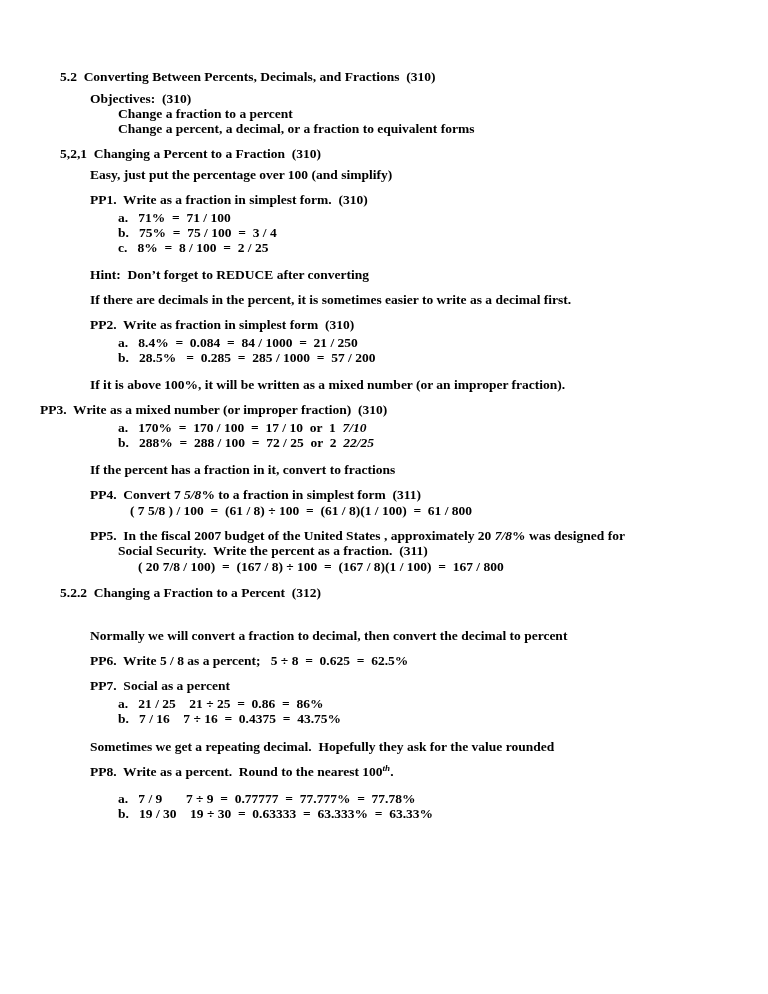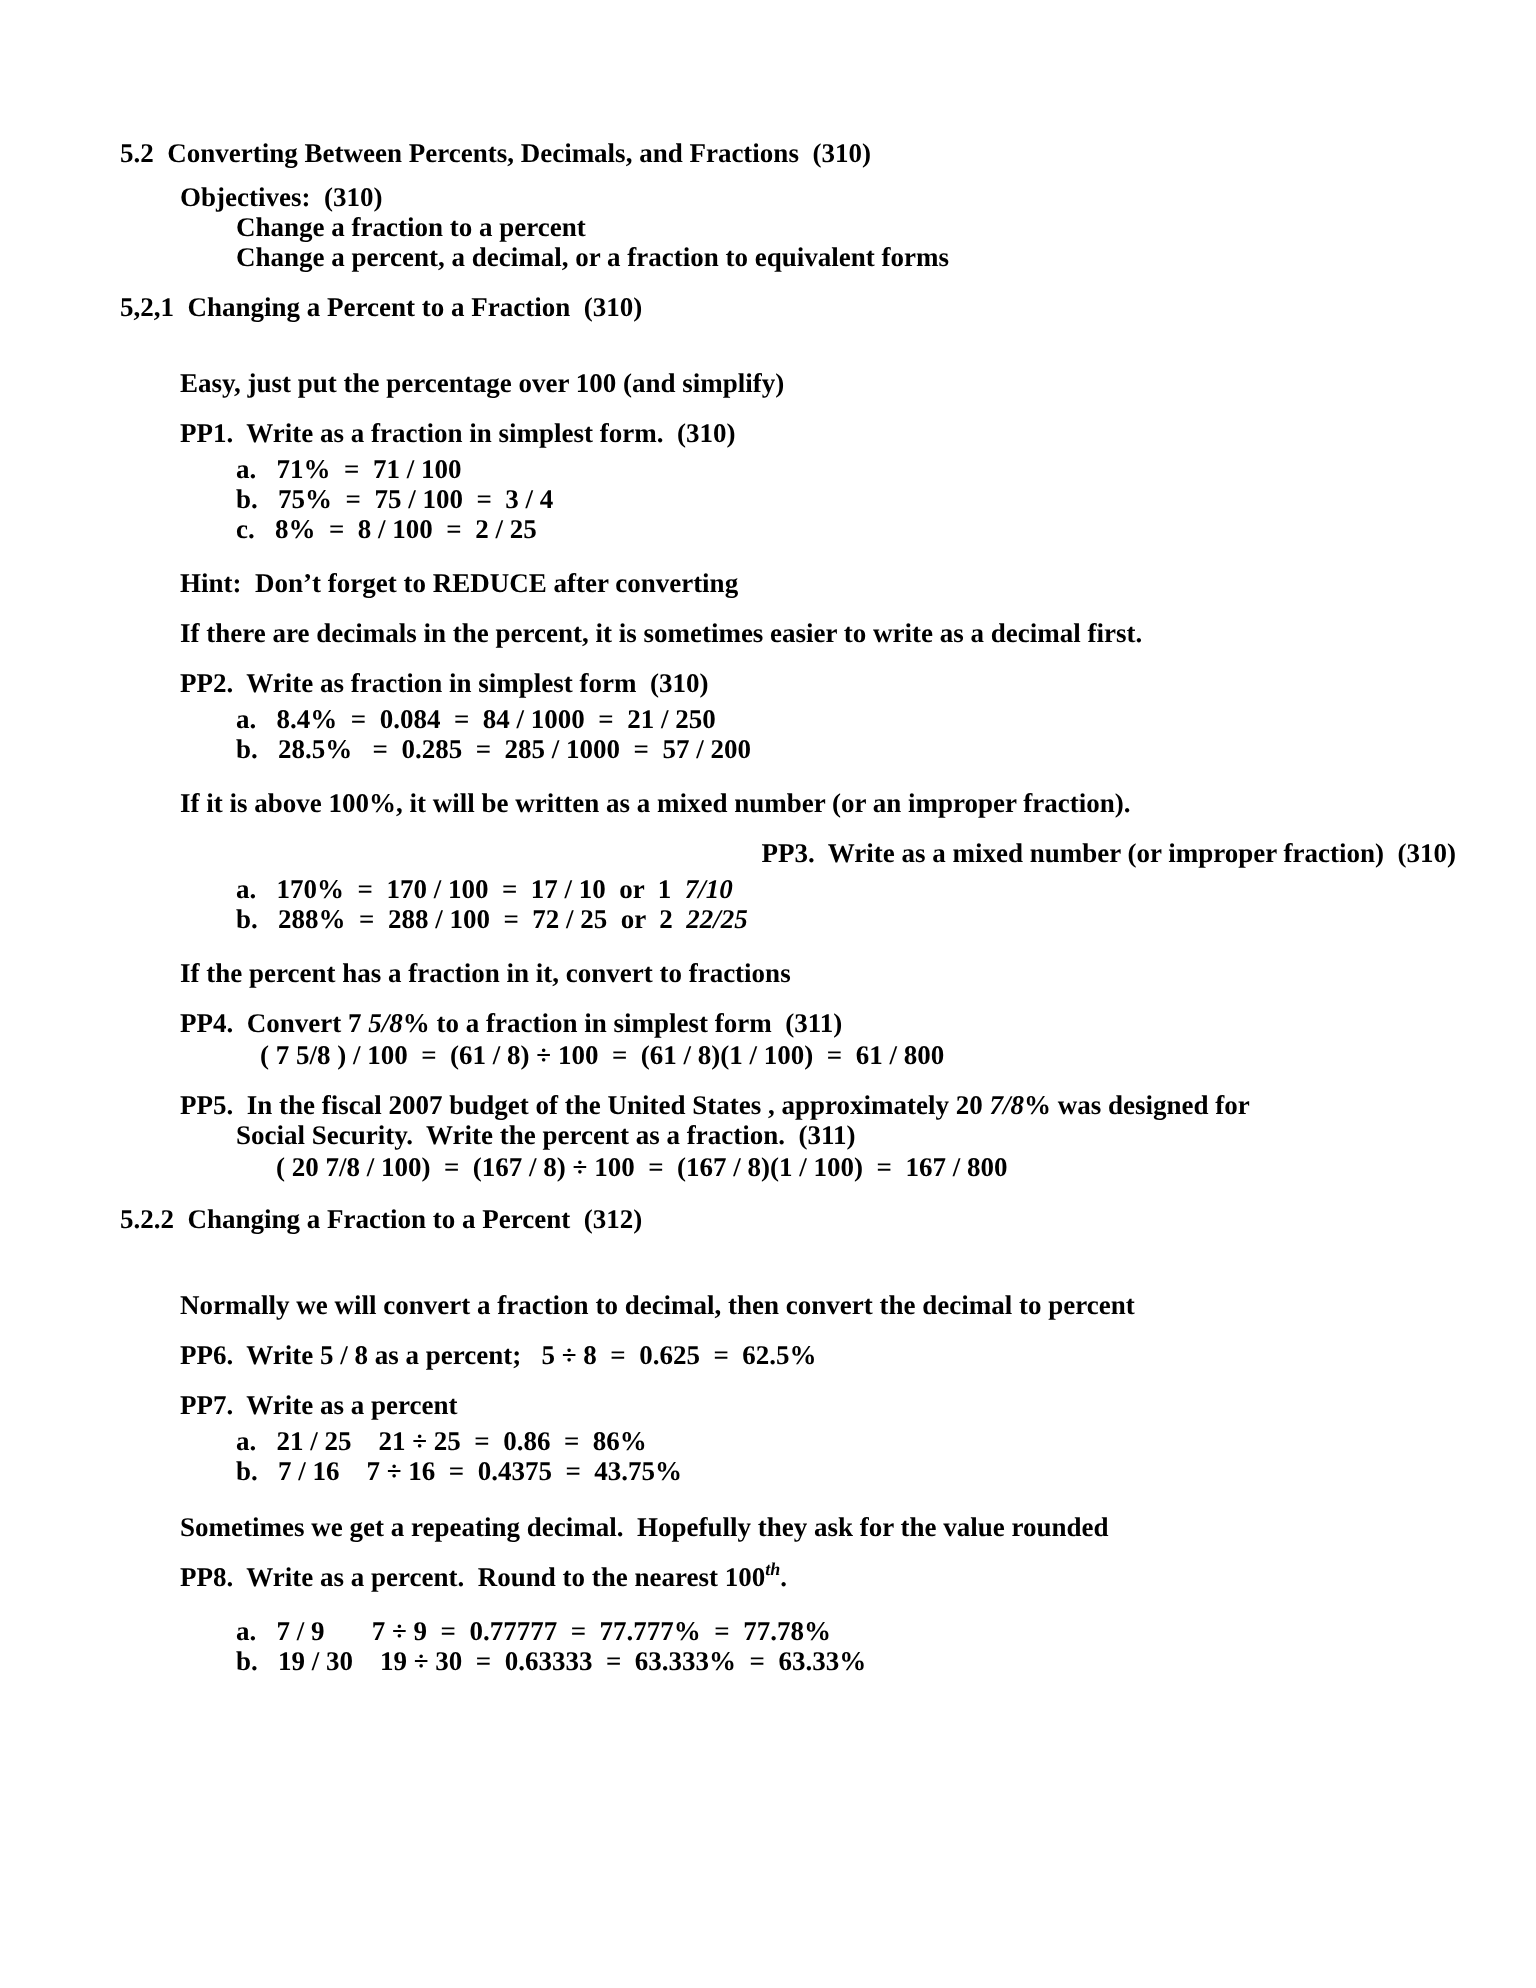--- a/index.html
+++ b/index.html
@@ -39,44 +39,44 @@
 </head>
 <body>
 
 <div class="page">
   <div id="doc">
       <div class="line" style="padding-left: 60px;"><span>5.2  Converting Between Percents, Decimals, and Fractions  (310)</span></div>
       <div class="line" style="padding-left: 90px; margin-top: 7px;"><span>Objectives:  (310)</span></div>
       <div class="line" style="padding-left: 118px;"><span>Change a fraction to a percent</span></div>
       <div class="line" style="padding-left: 118px;"><span>Change a percent, a decimal, or a fraction to equivalent forms</span></div>
       <div class="line" style="padding-left: 60px; margin-top: 10px;"><span>5,2,1  Changing a Percent to a Fraction  (310)</span></div>
-      <div class="line" style="padding-left: 90px; margin-top: 23px;"><span>Easy, just put the percentage over 100 (and simplify)</span></div>
+      <div class="line" style="padding-left: 90px; margin-top: 6px;"><span>Easy, just put the percentage over 100 (and simplify)</span></div>
       <div class="line" style="padding-left: 90px; margin-top: 10px;"><span>PP1.  Write as a fraction in simplest form.  (310)</span></div>
       <div class="line" style="padding-left: 118px; margin-top: 3px;"><span>a.   71%  =  71 / 100</span></div>
       <div class="line" style="padding-left: 118px;"><span>b.   75%  =  75 / 100  =  3 / 4</span></div>
       <div class="line" style="padding-left: 118px;"><span>c.   8%  =  8 / 100  =  2 / 25</span></div>
       <div class="line" style="padding-left: 90px; margin-top: 12px;"><span>Hint:  Don’t forget to REDUCE after converting</span></div>
       <div class="line" style="padding-left: 90px; margin-top: 10px;"><span>If there are decimals in the percent, it is sometimes easier to write as a decimal first.</span></div>
       <div class="line" style="padding-left: 90px; margin-top: 10px;"><span>PP2.  Write as fraction in simplest form  (310)</span></div>
       <div class="line" style="padding-left: 118px; margin-top: 3px;"><span>a.   8.4%  =  0.084  =  84 / 1000  =  21 / 250</span></div>
       <div class="line" style="padding-left: 118px;"><span>b.   28.5%   =  0.285  =  285 / 1000  =  57 / 200</span></div>
       <div class="line" style="padding-left: 90px; margin-top: 12px;"><span>If it is above 100%, it will be written as a mixed number (or an improper fraction).</span></div>
-      <div class="line" style="padding-left: 100px; margin-top: 10px; text-align: right;"><span>PP3.  Write as a mixed number (or improper fraction)  (310)</span></div>
+      <div class="line" style="padding-left: 40px; margin-top: 10px;"><span>PP3.  Write as a mixed number (or improper fraction)  (310)</span></div>
       <div class="line" style="padding-left: 118px; margin-top: 3px;"><span>a.   170%  =  170 / 100  =  17 / 10  or  1  </span><span class="i">7/10</span></div>
       <div class="line" style="padding-left: 118px;"><span>b.   288%  =  288 / 100  =  72 / 25  or  2  </span><span class="i">22/25</span></div>
       <div class="line" style="padding-left: 90px; margin-top: 12px;"><span>If the percent has a fraction in it, convert to fractions</span></div>
       <div class="line" style="padding-left: 90px; margin-top: 10px;"><span>PP4.  Convert 7 </span><span class="i">5/8</span><span>% to a fraction in simplest form  (311)</span></div>
       <div class="line" style="padding-left: 130px; margin-top: 1px;"><span>( 7 5/8 ) / 100  =  (61 / 8) ÷ 100  =  (61 / 8)(1 / 100)  =  61 / 800</span></div>
       <div class="line" style="padding-left: 90px; margin-top: 10px;"><span>PP5.  In the fiscal 2007 budget of the United States , approximately 20 </span><span class="i">7/8</span><span>% was designed for</span></div>
       <div class="line" style="padding-left: 118px;"><span>Social Security.  Write the percent as a fraction.  (311)</span></div>
       <div class="line" style="padding-left: 138px; margin-top: 1px;"><span>( 20 7/8 / 100)  =  (167 / 8) ÷ 100  =  (167 / 8)(1 / 100)  =  167 / 800</span></div>
       <div class="line" style="padding-left: 60px; margin-top: 11px;"><span>5.2.2  Changing a Fraction to a Percent  (312)</span></div>
       <div class="line" style="padding-left: 90px; margin-top: 28px;"><span>Normally we will convert a fraction to decimal, then convert the decimal to percent</span></div>
       <div class="line" style="padding-left: 90px; margin-top: 10px;"><span>PP6.  Write 5 / 8 as a percent;   5 ÷ 8  =  0.625  =  62.5%</span></div>
-      <div class="line" style="padding-left: 90px; margin-top: 10px;"><span>PP7.  Write as a percent</span></div>
+      <div class="line" style="padding-left: 90px; margin-top: 10px;"><span>PP7.  Social as a percent</span></div>
       <div class="line" style="padding-left: 118px; margin-top: 3px;"><span>a.   21 / 25    21 ÷ 25  =  0.86  =  86%</span></div>
       <div class="line" style="padding-left: 118px;"><span>b.   7 / 16    7 ÷ 16  =  0.4375  =  43.75%</span></div>
       <div class="line" style="padding-left: 90px; margin-top: 13px;"><span>Sometimes we get a repeating decimal.  Hopefully they ask for the value rounded</span></div>
       <div class="line" style="padding-left: 90px; margin-top: 10px;"><span>PP8.  Write as a percent.  Round to the nearest 100</span><span class="sup">th</span><span>.</span></div>
       <div class="line" style="padding-left: 118px; margin-top: 12px;"><span>a.   7 / 9       7 ÷ 9  =  0.77777  =  77.777%  =  77.78%</span></div>
       <div class="line" style="padding-left: 118px;"><span>b.   19 / 30    19 ÷ 30  =  0.63333  =  63.333%  =  63.33%</span></div>
     </div>
 </div>
 
 </body></html>

